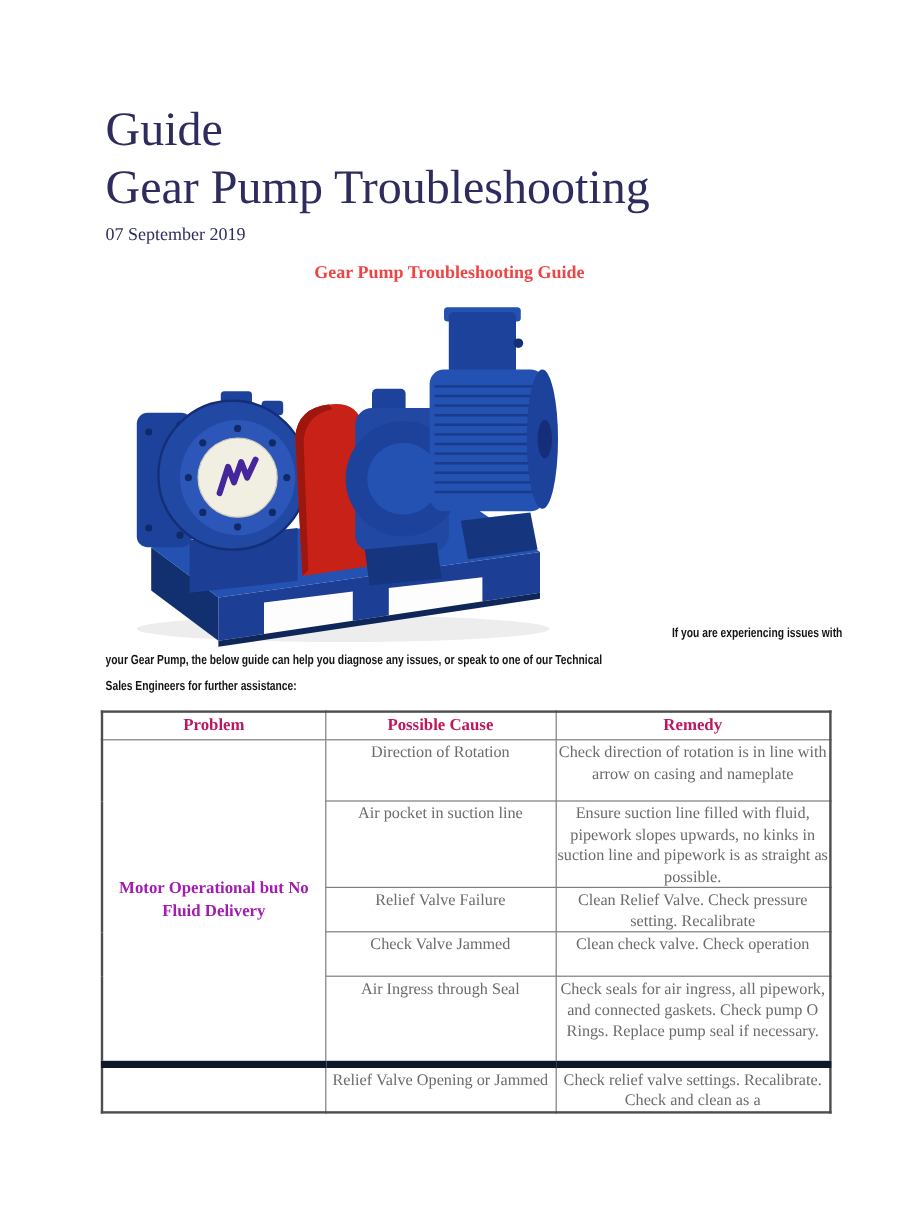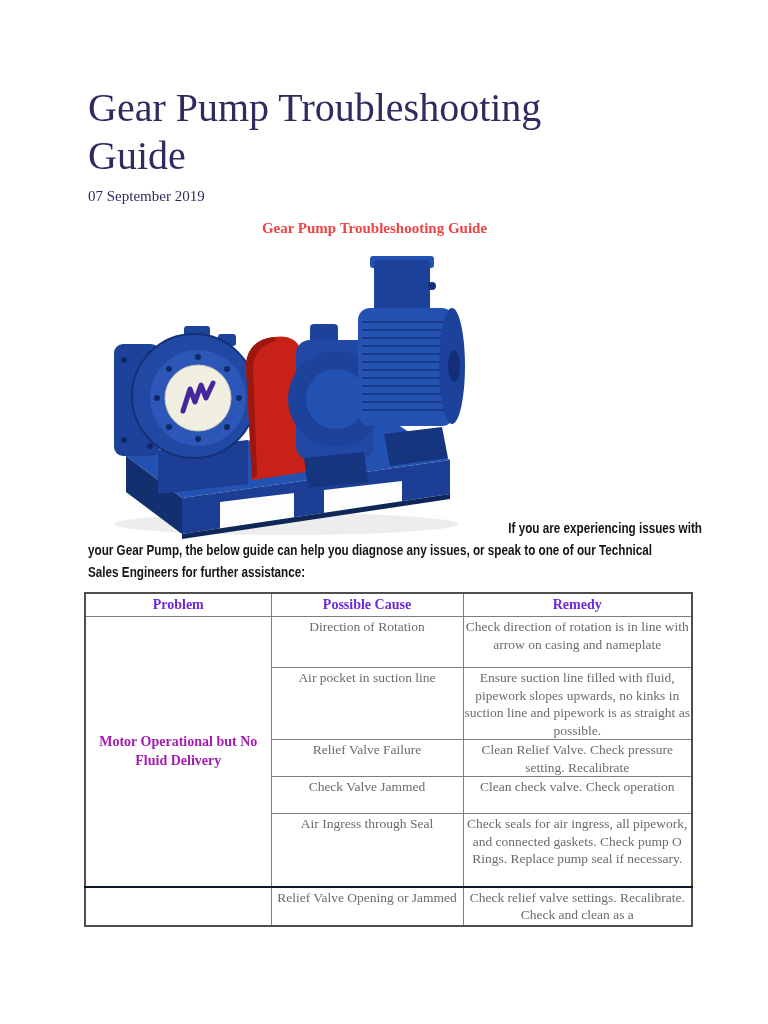--- a/index.html
+++ b/index.html
@@ -25,55 +25,55 @@
     position:absolute;left:71px;top:220px;width:607px;
     text-align:center;font-weight:700;font-size:15px;color:#ef4444;
   }
 
   figure.pump-figure{position:absolute;left:96px;top:244px;width:372px;height:296px;margin:0;}
   figure.pump-figure svg{display:block;width:100%;height:100%;}
 
   .intro{
     position:absolute;left:88px;top:517px;width:614px;
     font-family:"Liberation Sans",sans-serif;font-weight:700;
-    font-size:15px;line-height:22px;color:#141414;
+    font-size:11px;line-height:22px;color:#141414;
   }
   .intro .line{height:22px;white-space:nowrap;transform:scaleX(0.78);transform-origin:0 50%;}
   .intro .line.right{text-align:right;transform-origin:100% 50%;}
 
   table.ts-table{
     position:absolute;left:84px;top:592px;width:607px;
     border-collapse:collapse;table-layout:fixed;
     border:2px solid #4e4e4e;
   }
   .ts-table th,.ts-table td{border:1px solid #7d7d7d;overflow:hidden;}
   .ts-table th{
-    height:22px;padding:0 2px;color:#6d28d9;font-weight:700;font-size:14px;
+    height:22px;padding:0 2px;color:#be185d;font-weight:700;font-size:14px;
     text-align:center;vertical-align:middle;
   }
   .ts-table td{
     color:#6b6b6b;font-size:13.5px;line-height:17.5px;
     text-align:center;vertical-align:top;padding:1px 0 0;
   }
   .ts-table td.problem{
     color:#a21caf;font-weight:700;font-size:14px;line-height:19px;
     vertical-align:middle;padding:1px 2px;
   }
-  tr.group-start td{border-top:2px solid #0f172a;}
+  tr.group-start td{border-top:6px solid #0f172a;}
   tr.h51{height:51px;} tr.h72{height:72px;margin-left:16px;} tr.h36{height:36px;}
   tr.h37{height:37px;} tr.h73{height:73px;} tr.h39{height:39px;}
 </style>
 </head>
 <body>
 
 <div class="page">
 
   <h1 class="doc-title">
+    <span class="tl">Guide</span>
     <span class="tl">Gear Pump Troubleshooting</span>
-    <span class="tl">Guide</span>
   </h1>
 
   <div class="doc-date">07 September 2019</div>
 
   <div class="section-heading">Gear Pump Troubleshooting Guide</div>
 
   <figure class="pump-figure">
     <svg viewBox="0 0 372 296" xmlns="http://www.w3.org/2000/svg">
 
       <ellipse cx="190" cy="280" rx="172" ry="11" fill="#ededed"></ellipse>

